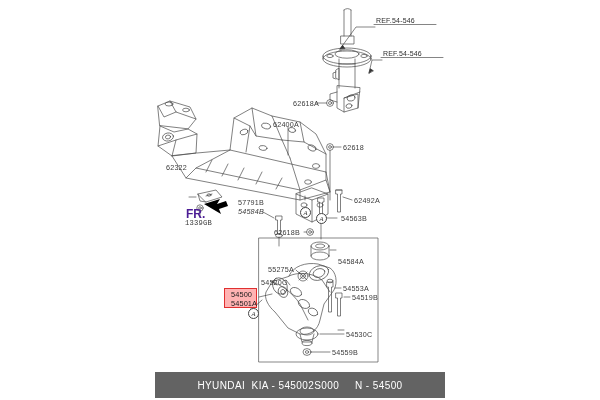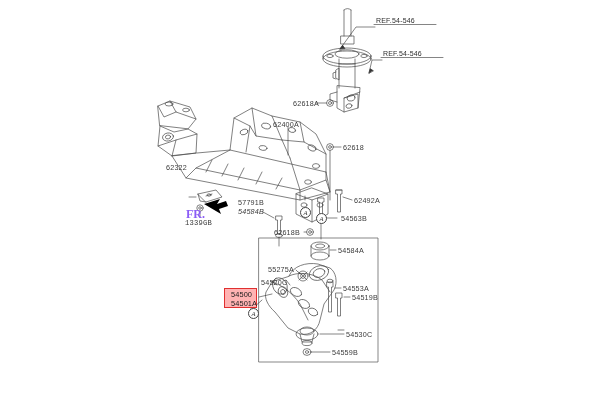--- a/index.html
+++ b/index.html
@@ -30,24 +30,24 @@
     letter-spacing: 0.2px;
     white-space: nowrap;
     line-height: 9px;
   }
   .lbl.ref {
     font-size: 7px;
     color: #2e2e2e;
   }
   .fr-text {
     position: absolute;
-    font-family: Liberation Serif, serif;
+    font-family: Liberation Sans, sans-serif;
     font-weight: bold;
     font-size: 12px;
-    color: #8b5cf6;
+    color: #4c1d95;
     letter-spacing: 0px;
   }
   #highlight-box {
     position: absolute;
     background: #ffb3b3;
     border: 1px solid #e03030;
     box-sizing: border-box;
   }
   #highlight-box .hl-text {
     font-family: "Liberation Sans", sans-serif;
@@ -331,33 +331,36 @@
   <div class="lbl" style="left:273px; top:120px;">62400A</div>
   <div class="lbl" style="left:343px; top:143px;">62618</div>
   <div class="lbl" style="left:166px; top:163px;">62322</div>
   <div class="lbl" style="left:185px; top:219px;font-family:Liberation Mono, monospace;">1339GB</div>
   <div class="lbl" style="left:238px; top:198px;">57791B</div>
   <div class="lbl" style="left:238px; top:207px;font-style:italic;">54584B</div>
   <div class="lbl" style="left:354px; top:196px;">62492A</div>
   <div class="lbl" style="left:341px; top:214px;">54563B</div>
 
   <div class="lbl" style="left:274px; top:228px;">62618B</div>
-  <div class="lbl" style="left:338px; top:246px;">54584A</div>
+  <div class="lbl" style="left:338px; top:257px;">54584A</div>
   <div class="lbl" style="left:268px; top:265px;">55275A</div>
   <div class="lbl" style="left:261px; top:278px;">54520C</div>
   <div class="lbl" style="left:343px; top:284px;">54553A</div>
   <div class="lbl" style="left:352px; top:293px;">54519B</div>
   <div class="lbl" style="left:346px; top:330px;">54530C</div>
   <div class="lbl" style="left:332px; top:348px;">54559B</div>
 
   <div class="circ-a" style="left:300px; top:207px;">A</div>
   <div class="circ-a" style="left:316px; top:213px;">A</div>
   <div class="circ-a" style="left:248px; top:308px;">A</div>
 
   <div class="fr-text" style="left:186px; top:207px;">FR.</div>
 
   <div id="highlight-box" style="left:224px; top:288px; width:33px; height:20px;">
     <div class="hl-text">54500</div>
     <div class="hl-text">54501A</div>
   </div>
 
+  <div id="footer-banner">
+    <span class="banner-text">HYUNDAI  KIA - 545002S000     N - 54500</span>
+  </div>
 
 </div>
 
 </body></html>

